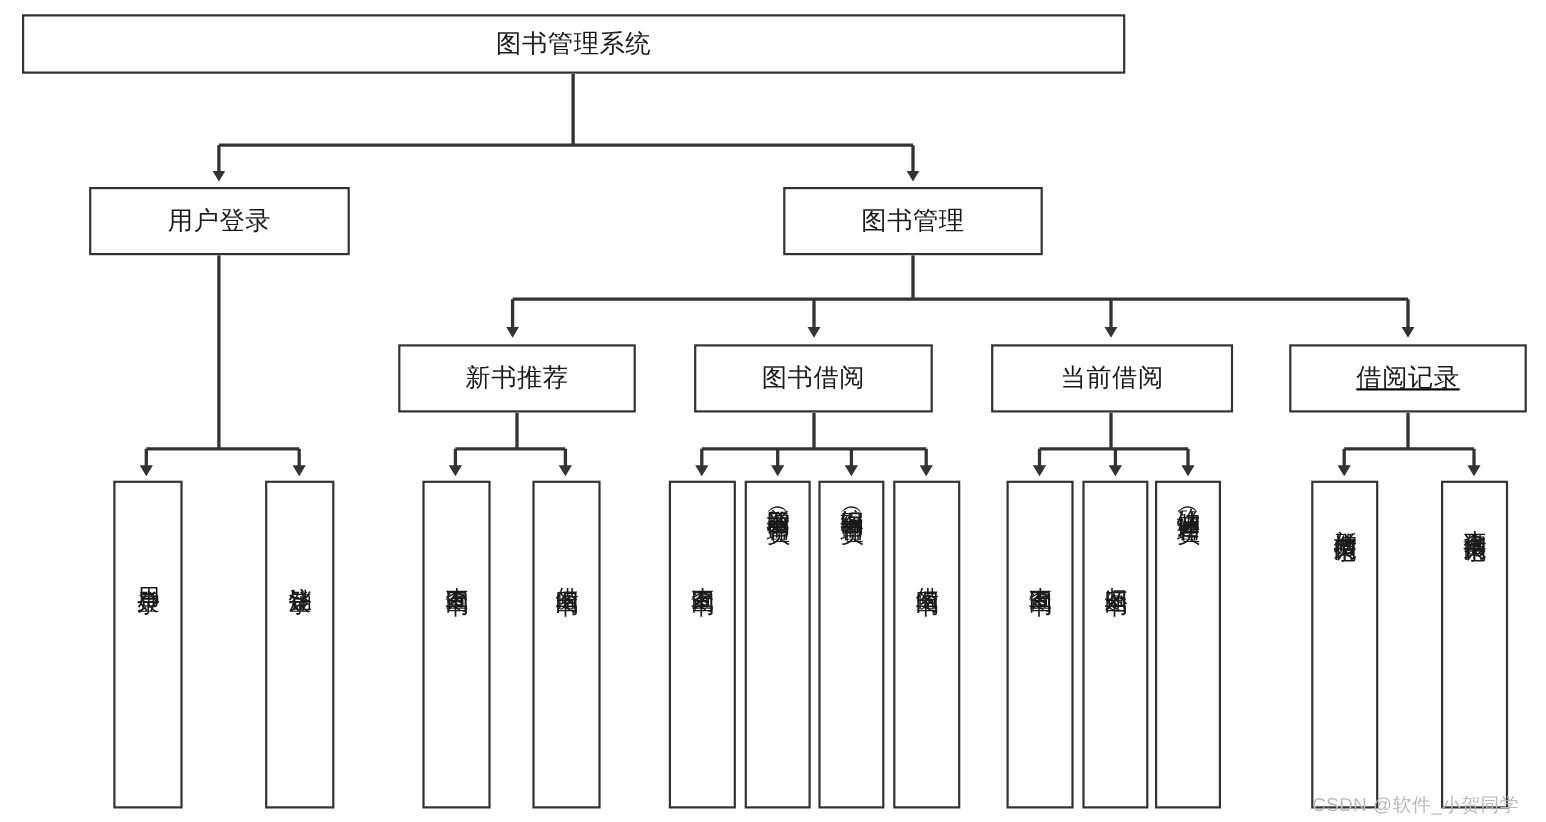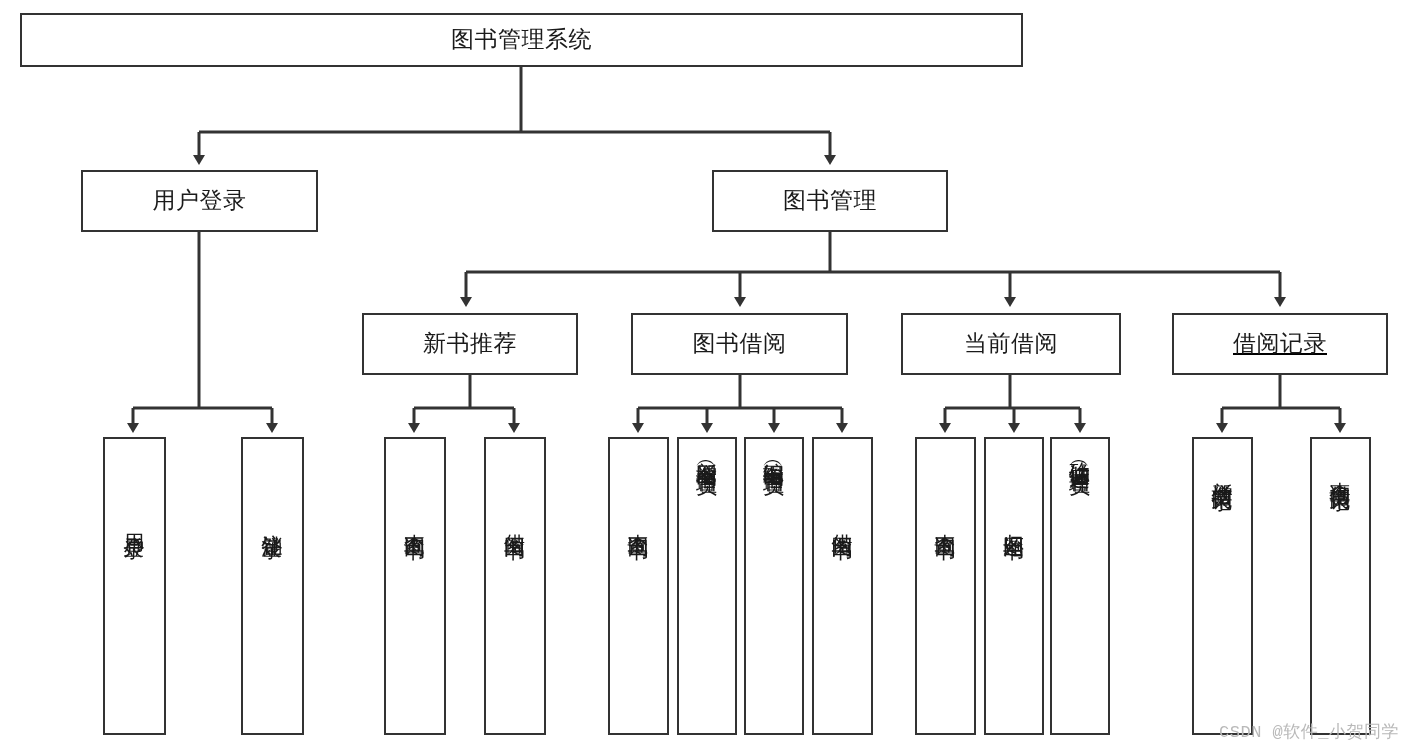--- a/index.html
+++ b/index.html
@@ -54,27 +54,26 @@
     letter-spacing: 2px;
     line-height: 1;
     white-space: nowrap;
     display: block;
   }
   .leaf-center .node-label-v {
     margin-top: 0;
   }
   #watermark {
     position: absolute;
-    right: 6px;
+    right: 24px;
     bottom: 4px;
     font-size: 17px;
     color: #b9b9b9;
     white-space: nowrap;
     letter-spacing: 0.5px;
-    font-family: Liberation Mono, monospace;
   }
 </style>
 </head>
 <body>
 
 <div id="canvas">
 
   <svg id="diagram-svg" viewBox="0 0 1405 747" xmlns="http://www.w3.org/2000/svg">
     <defs>
       <marker id="arrow" markerWidth="10" markerHeight="12" refX="1" refY="6" orient="auto" markerUnits="userSpaceOnUse">

